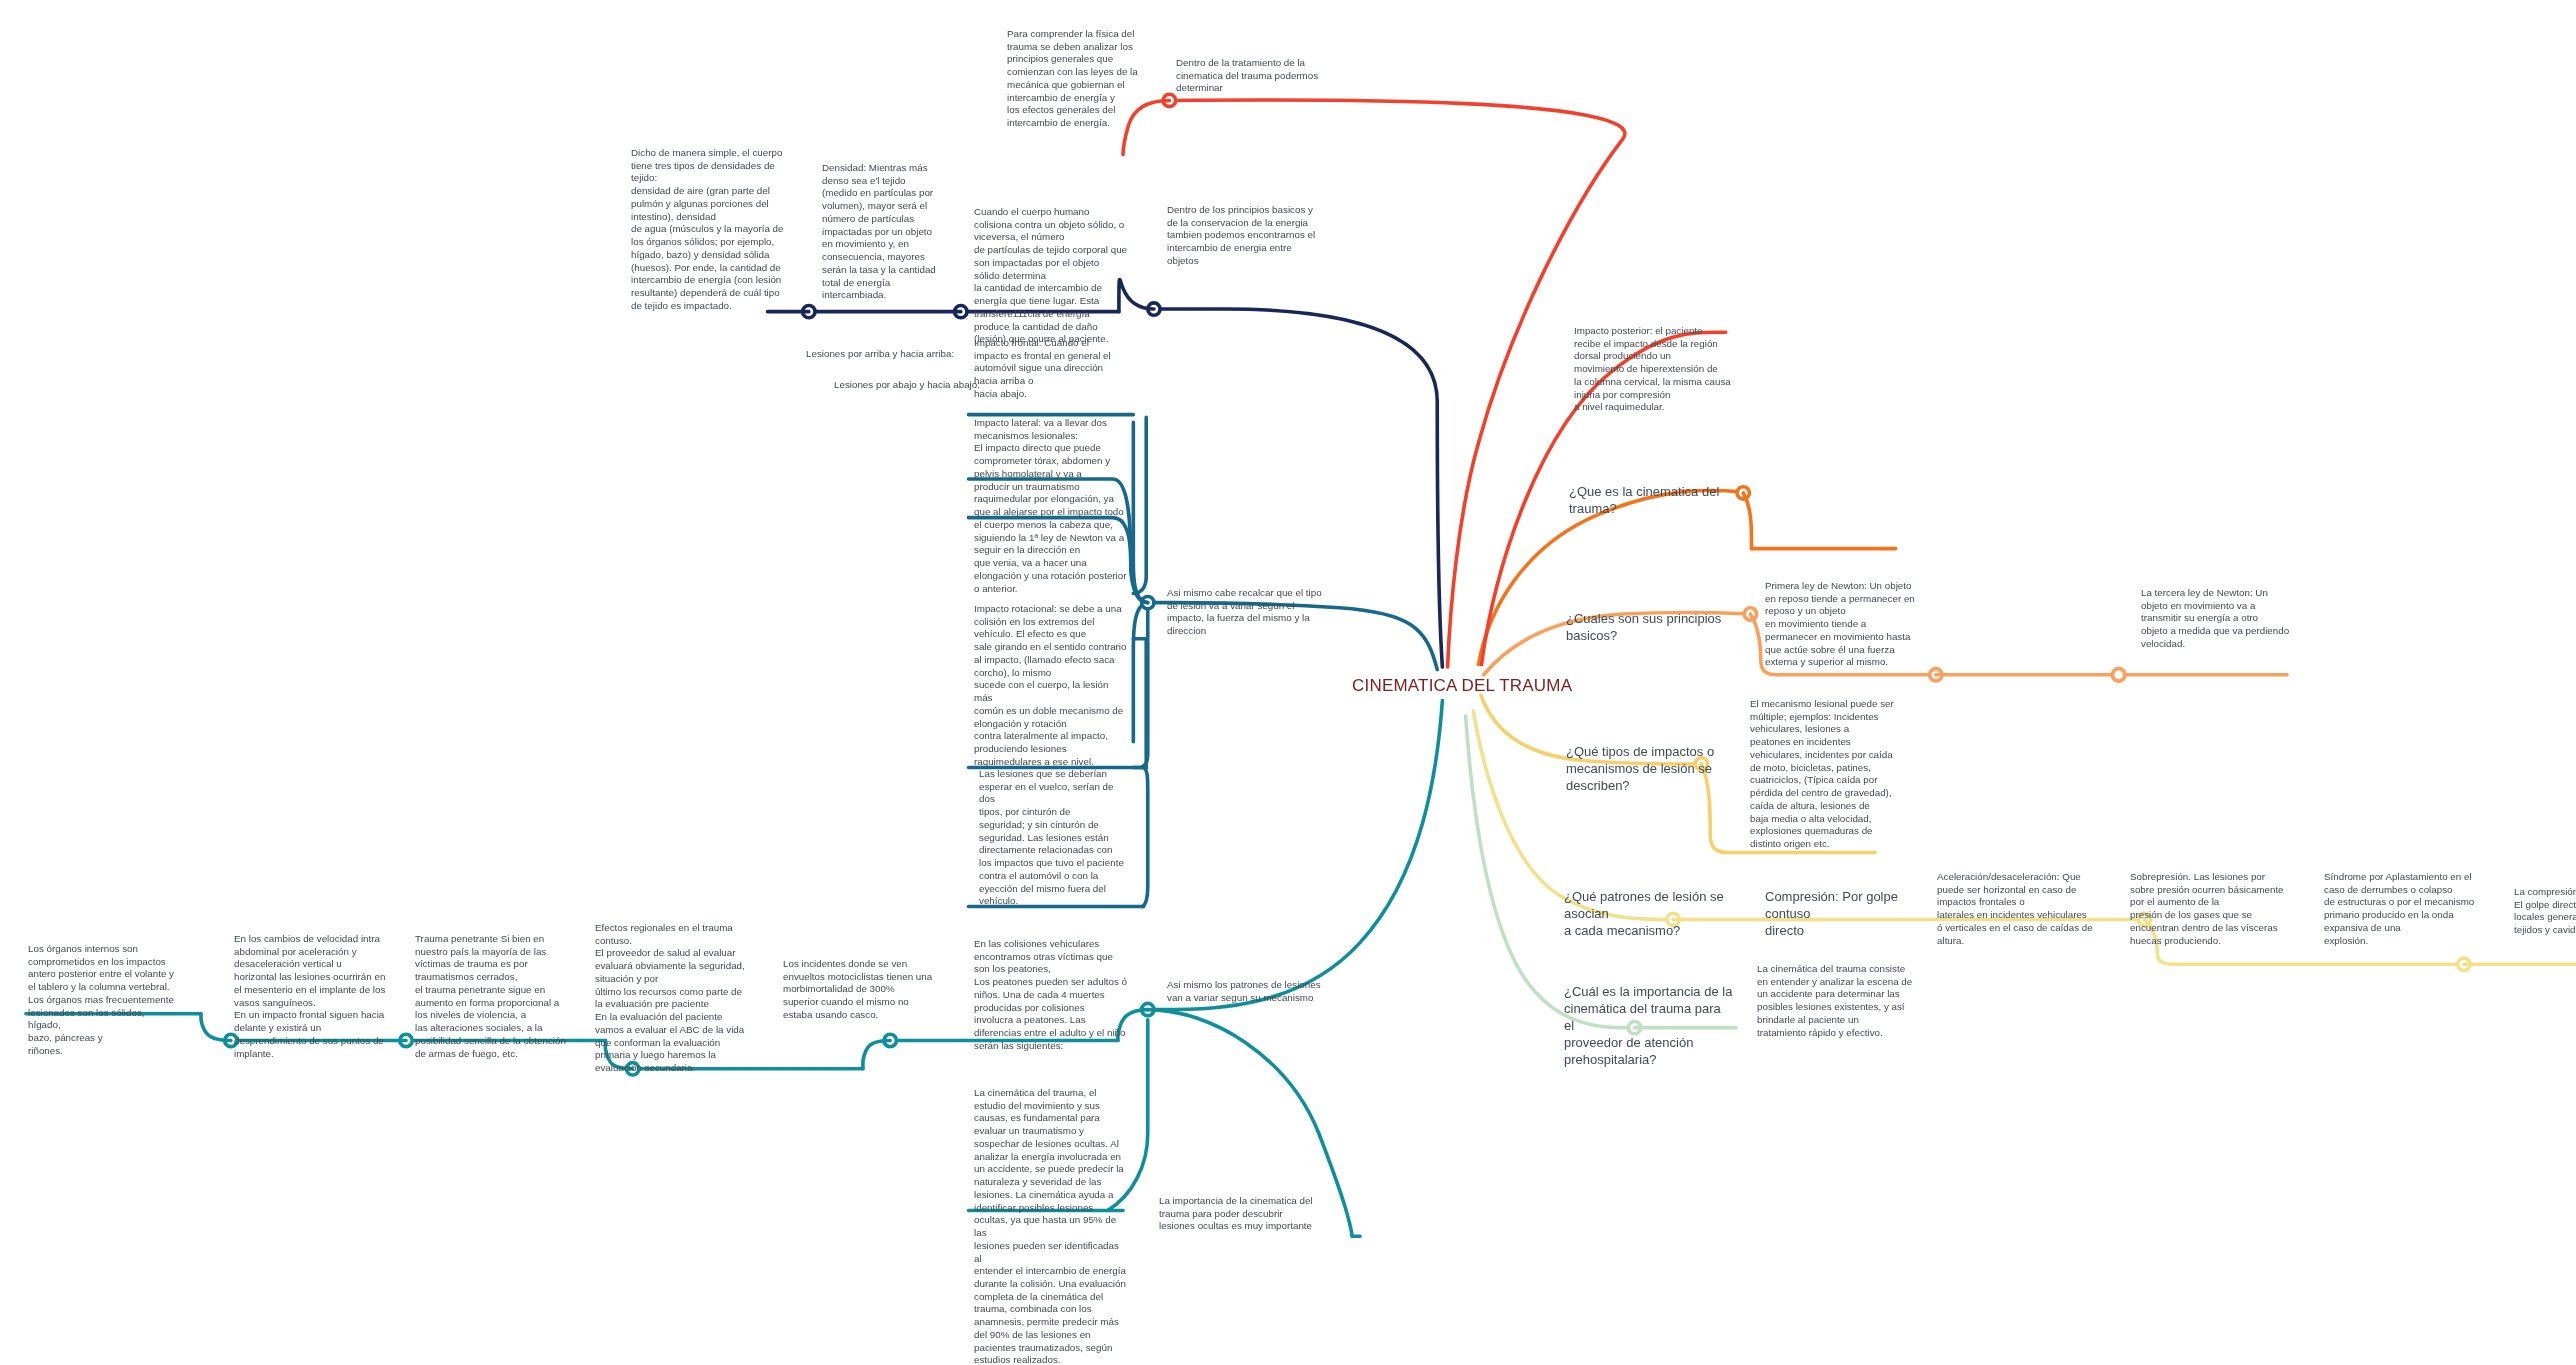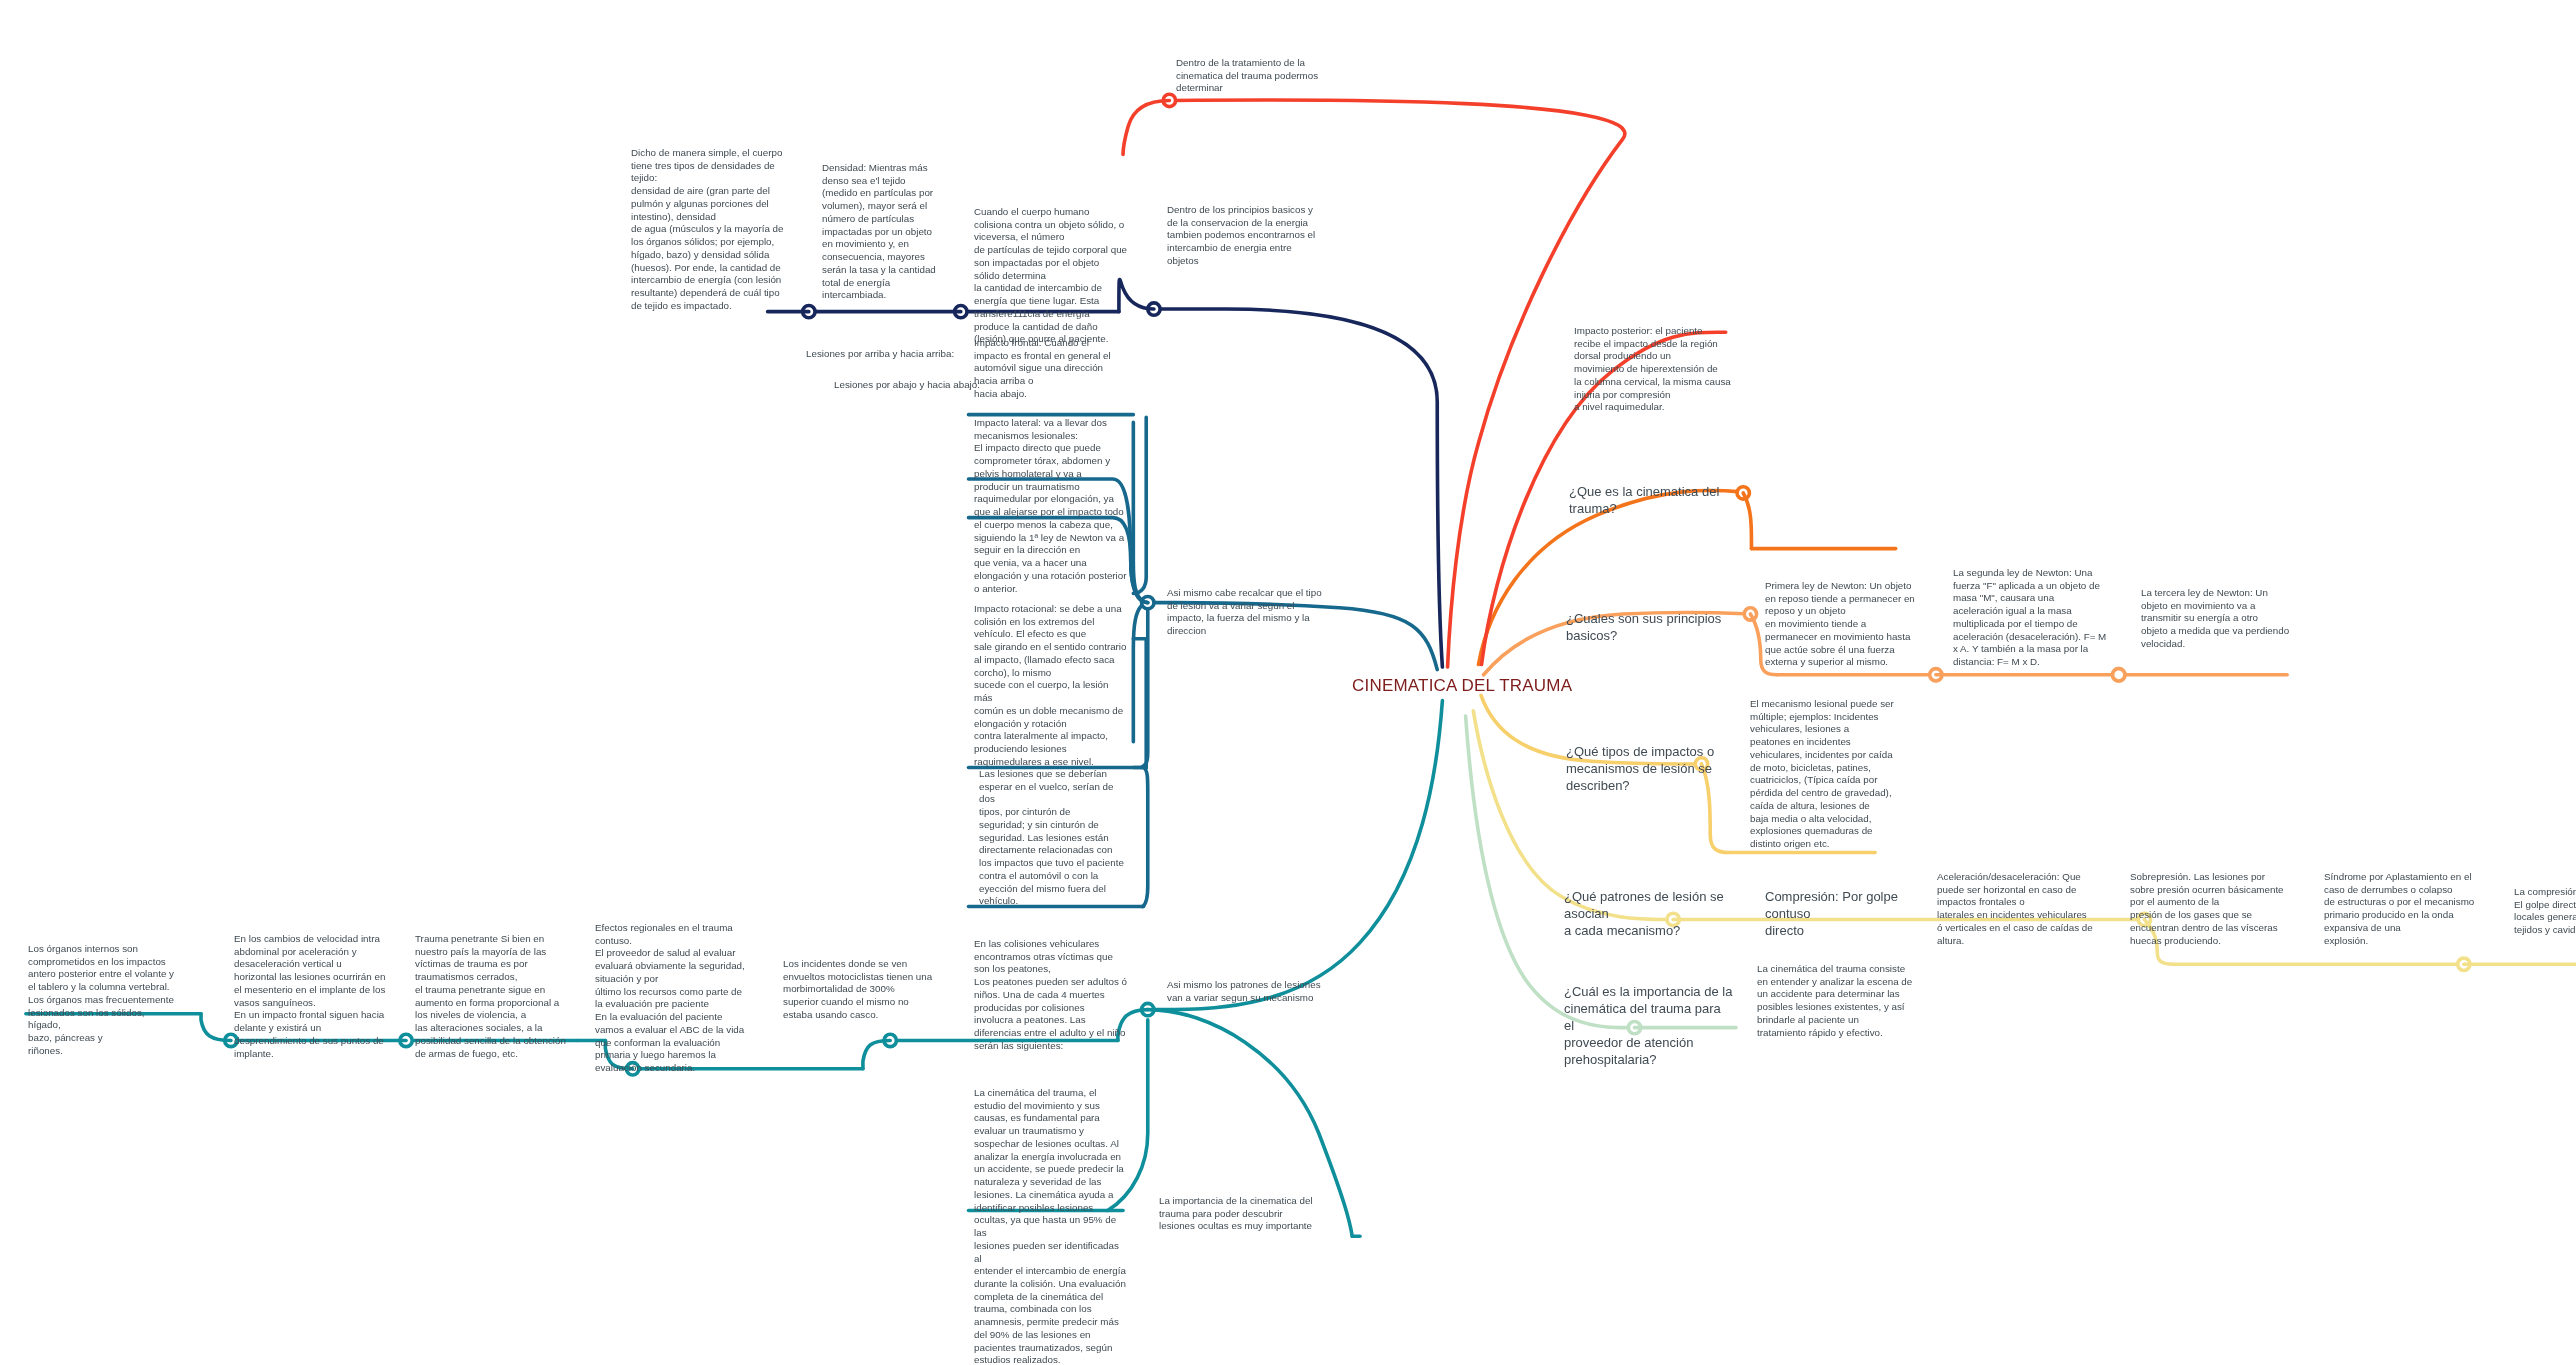--- a/index.html
+++ b/index.html
@@ -137,20 +137,28 @@
     <path d="M2845,1390 C2855,1530 2880,1780 2960,1900 C3030,2000 3120,1995 3170,1995" fill="none" stroke="#bfe0c5" stroke-width="7" stroke-linecap="round"></path>
     <circle cx="3173" cy="1995" r="12" fill="#ffffff" stroke="#bfe0c5" stroke-width="7"></circle>
     <path d="M3173,1995 L3370,1995" fill="none" stroke="#bfe0c5" stroke-width="7" stroke-linecap="round"></path>
   </svg>
 
   <div class="node central" style="left:1352px; top:675px;">CINEMATICA DEL TRAUMA</div>
 
   <div class="node small-txt" style="left:1176px; top:57px; width:170px;">Dentro de la tratamiento de la
 cinematica del trauma podermos
 determinar</div>
+  <div class="node small-txt" style="left:1007px; top:28px; width:155px;">Para comprender la física del
+trauma se deben analizar los
+principios generales que
+comienzan con las leyes de la
+mecánica que gobiernan el
+intercambio de energía y
+los efectos generales del
+intercambio de energía.</div>
 
   <div class="node small-txt" style="left:1167px; top:204px; width:170px;">Dentro de los principios basicos y
 de la conservacion de la energia
 tambien podemos encontrarnos el
 intercambio de energia entre
 objetos</div>
   <div class="node small-txt" style="left:974px; top:206px; width:155px;">Cuando el cuerpo humano
 colisiona contra un objeto sólido, o
 viceversa, el número
 de partículas de tejido corporal que
@@ -324,28 +332,20 @@
 a nivel raquimedular.</div>
 
   <div class="node q" style="left:1566px; top:611px; width:185px;">¿Cuales son sus principios basicos?</div>
   <div class="node small-txt" style="left:1765px; top:580px; width:170px;">Primera ley de Newton: Un objeto
 en reposo tiende a permanecer en
 reposo y un objeto
 en movimiento tiende a
 permanecer en movimiento hasta
 que actúe sobre él una fuerza
 externa y superior al mismo.</div>
-  <div class="node small-txt" style="left:1953px; top:567px; width:170px;">La segunda ley de Newton: Una
-fuerza "F" aplicada a un objeto de
-masa "M", causara una
-aceleración igual a la masa
-multiplicada por el tiempo de
-aceleración (desaceleración). F= M
-x A. Y también a la masa por la
-distancia: F= M x D.</div>
   <div class="node small-txt" style="left:2141px; top:587px; width:155px;">La tercera ley de Newton: Un
 objeto en movimiento va a
 transmitir su energía a otro
 objeto a medida que va perdiendo
 velocidad.</div>
 
   <div class="node q" style="left:1566px; top:744px; width:149px;">¿Qué tipos de impactos o
 mecanismos de lesión se
 describen?</div>
   <div class="node small-txt" style="left:1710px; top:698px; width:170px;margin-left:40px;">El mecanismo lesional puede ser

